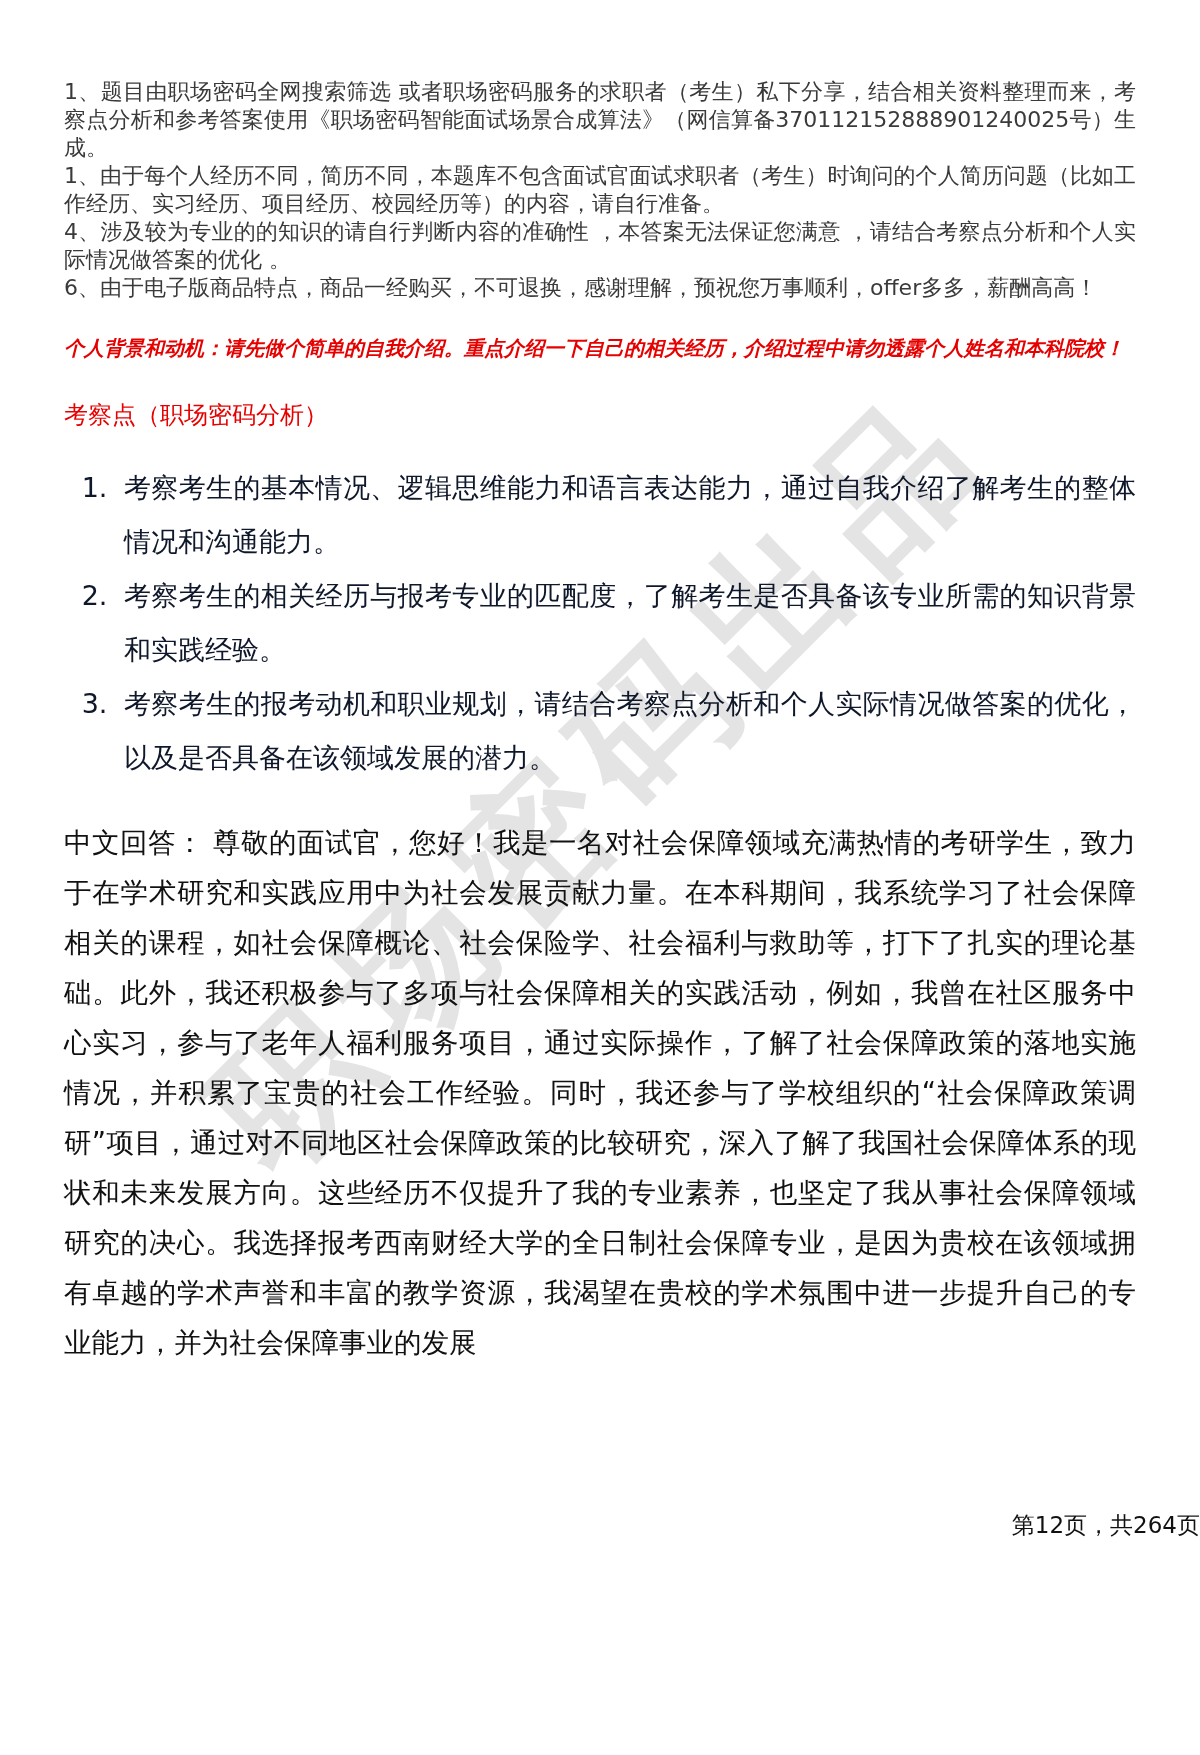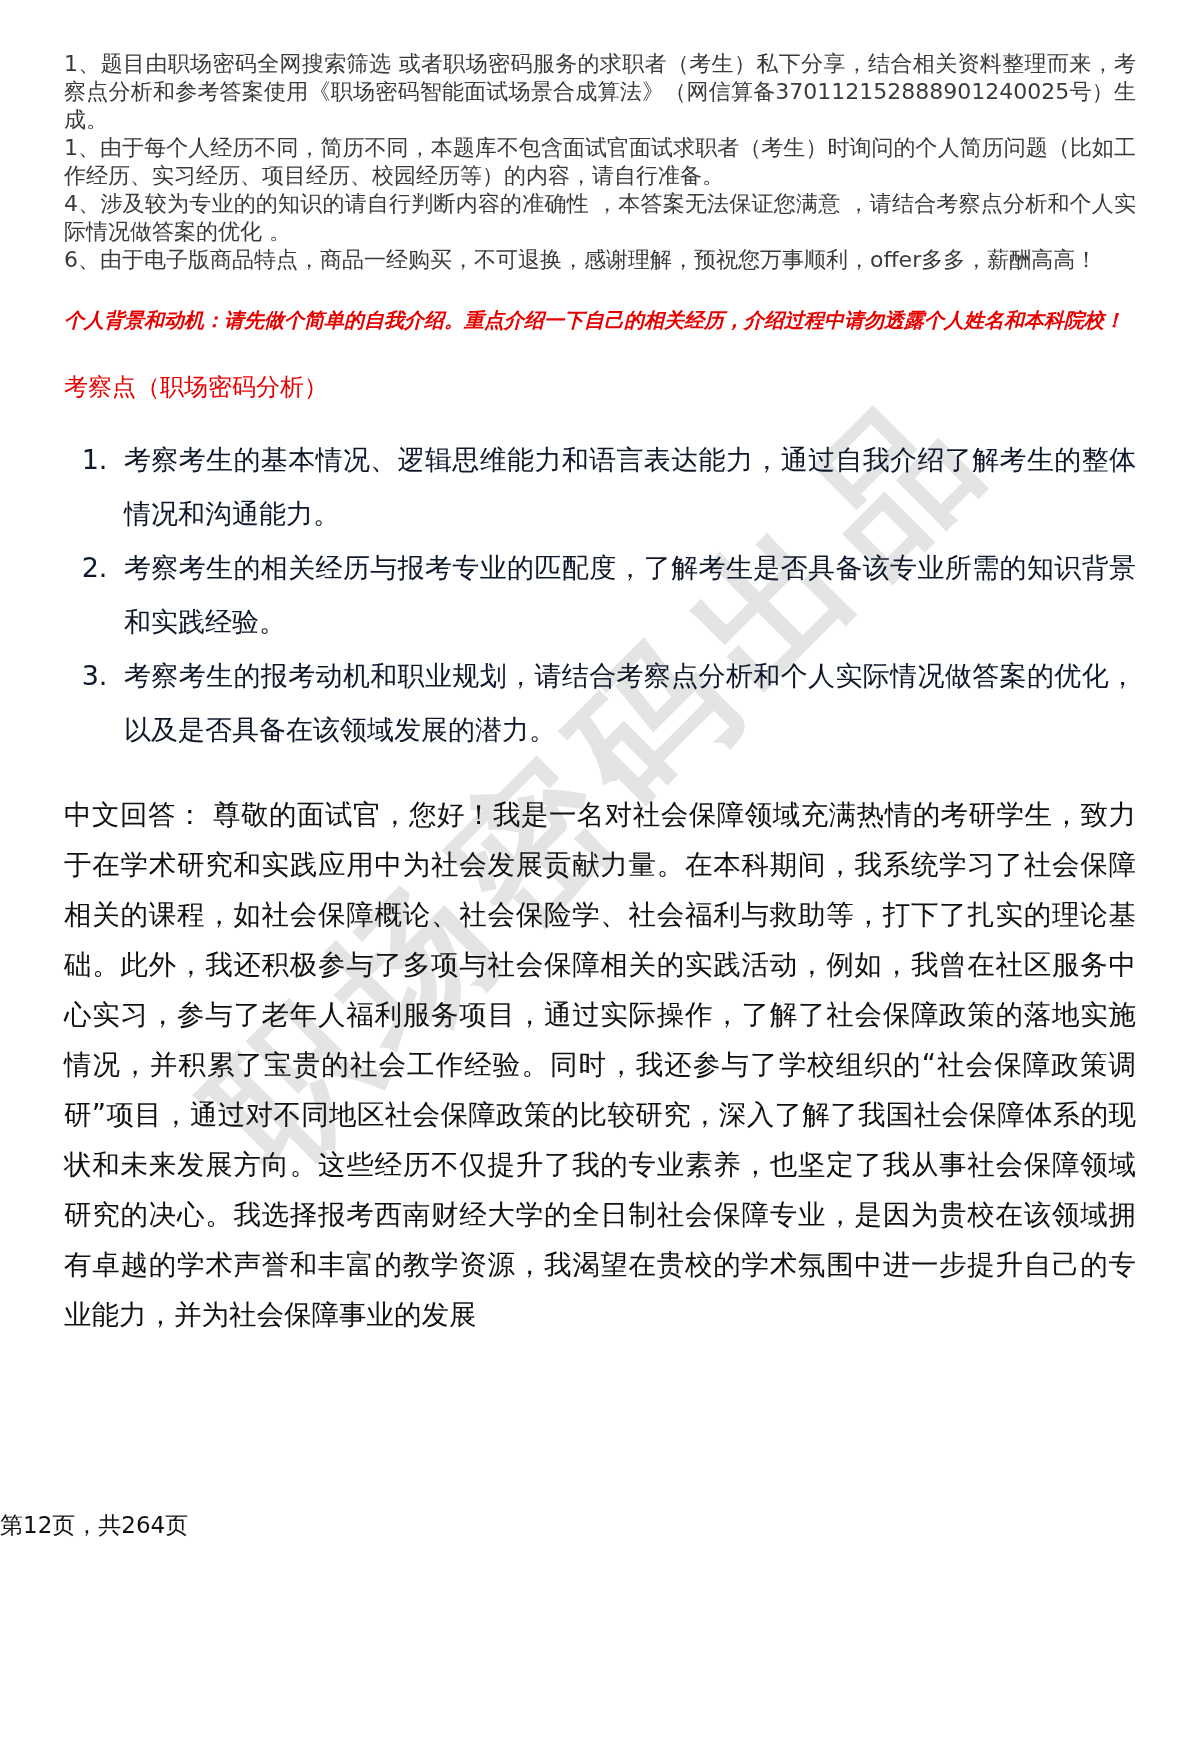--- a/index.html
+++ b/index.html
@@ -26,20 +26,21 @@
     font-weight: 700;
     letter-spacing: 20px;
     white-space: nowrap;
     color: var(--wm);
     user-select: none;
     pointer-events: none;
   }
   .content {
     position: relative;
     padding: 50px 64px 0 64px;
+    margin-top: 28px;
   }
   .disclaimer { color: var(--muted); font-size: 22px; line-height: 28px; }
   .disclaimer p { text-align: justify; }
   .question-title {
     margin-top: 26px;
     color: var(--red);
     font-size: 20px;
     font-weight: 700;
     line-height: 41px;
     text-align: justify;
@@ -66,21 +67,21 @@
     color: var(--ink);
     font-size: 27.5px;
     line-height: 50px;
     text-align: justify;
   }
   .footer {
     position: absolute;
     left: 0;
     right: 0;
     top: 1510px;
-    text-align: left;
+    text-align: right;
     color: var(--ink);
     font-size: 23px;
   }
 </style>
 </head>
 <body>
 
 <div class="page" style="--red: #e60000; --ink: #111111; --muted: #3a3a3a; --wm: #e4e4e4;">
 
   <div class="watermark">职场密码出品</div>

